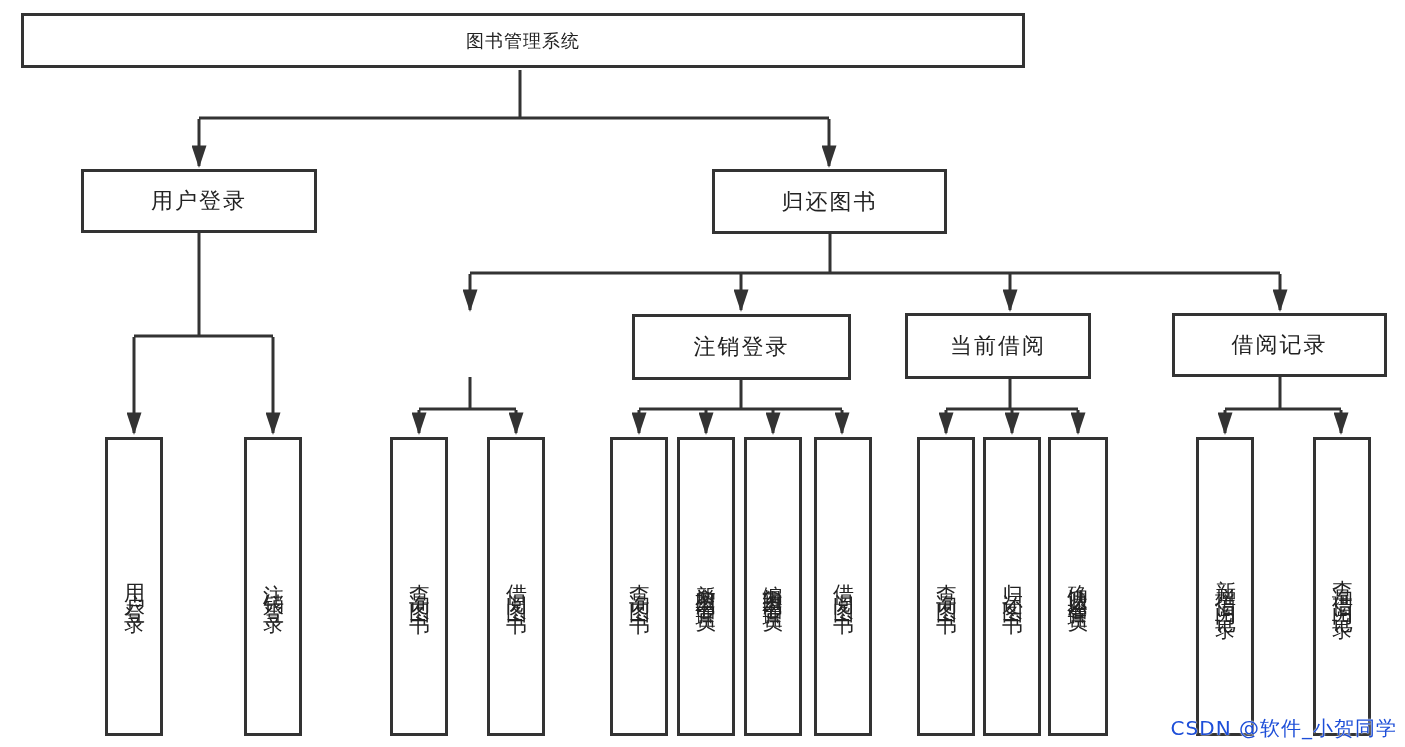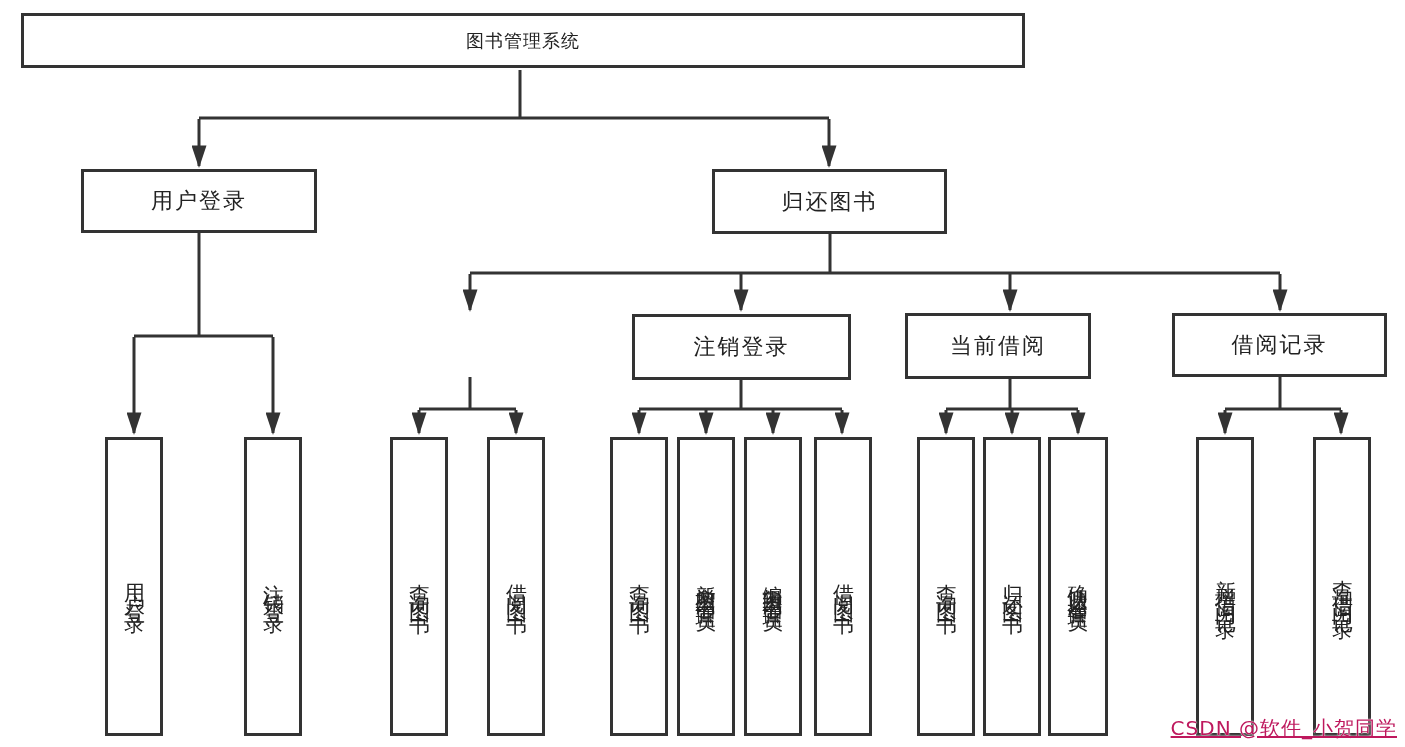--- a/index.html
+++ b/index.html
@@ -40,23 +40,23 @@
   #n-borrow-records{left:1172px;top:313px;width:215px;height:64px;}
   
   .leaf{top:437px;width:58px;height:299px;}
   #l1{left:105px;} #l2{left:244px;}
   #l3{left:390px;} #l4{left:487px;}
   #l5{left:610px;} #l6{left:677px;} #l7{left:744px;} #l8{left:814px;}
   #l9{left:917px;} #l10{left:983px;} #l11{left:1048px;width:60px;}
   #l12{left:1196px;} #l13{left:1313px;}
   #watermark{
     position:absolute;right:8px;bottom:5px;
-    font-size:20px;color:#be185d;
+    font-size:20px;color:#1d4ed8;
     text-shadow:0 0 2px #ffffff,0 0 1px #ffffff;
-    letter-spacing:1px;white-space:nowrap;text-decoration:underline;
+    letter-spacing:1px;white-space:nowrap;
   }
 </style>
 </head>
 <body>
 
 <div id="canvas">
 
   <svg id="wires" width="1405" height="747" viewBox="0 0 1405 747" xmlns="http://www.w3.org/2000/svg">
     <defs>
       <marker id="arw" viewBox="0 0 12 8" refX="11" refY="4" markerWidth="8" markerHeight="5" orient="auto">

